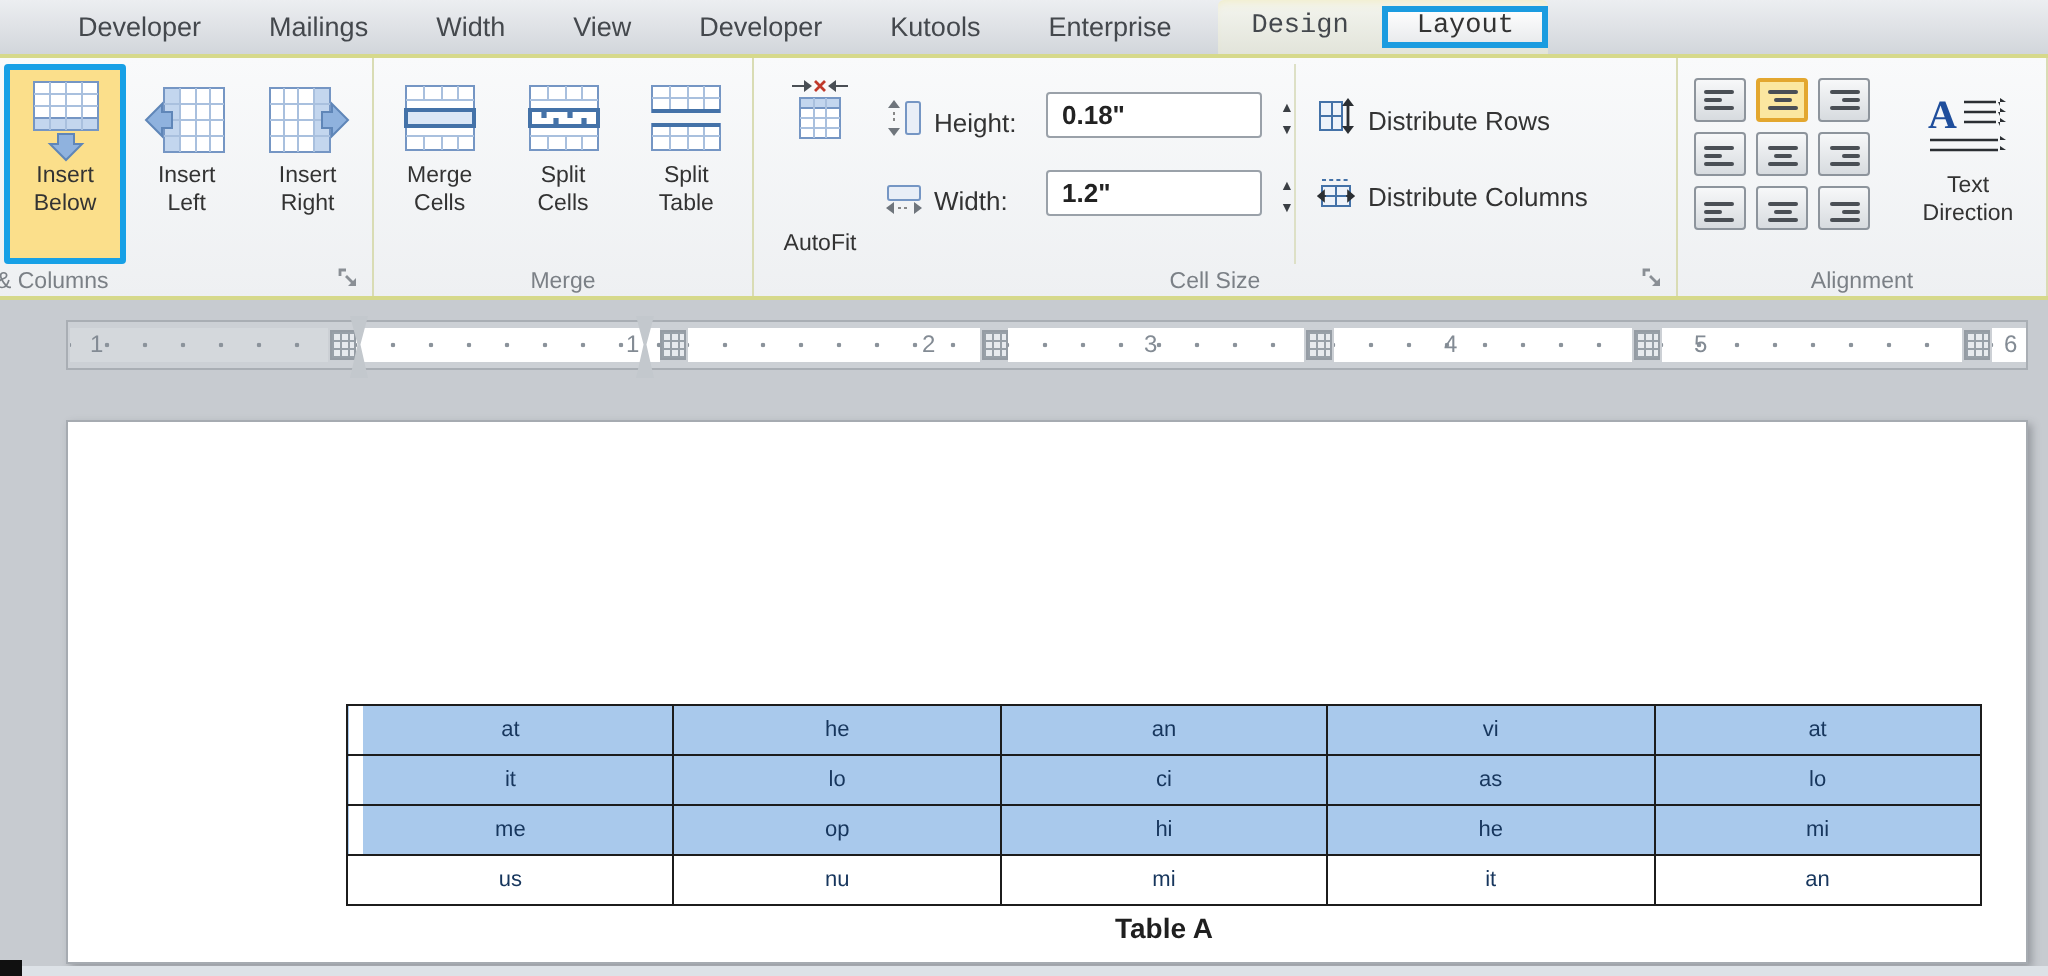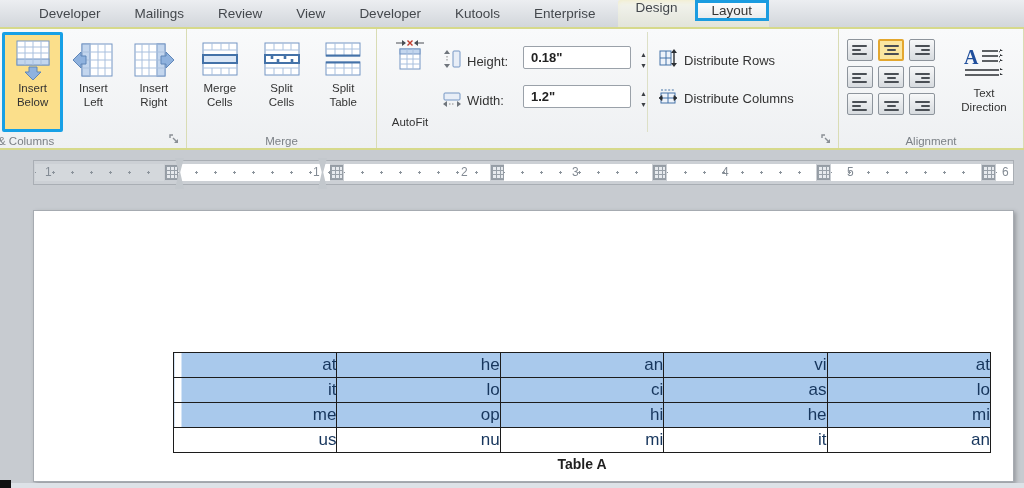--- a/index.html
+++ b/index.html
@@ -4,23 +4,23 @@
 <style>
   * { box-sizing: border-box; margin: 0; padding: 0; }
   html,body { width:1024px; height:488px; overflow:hidden;
     font-family:"Liberation Sans","DejaVu Sans",sans-serif; }
   body { background:#c7cbd0; }
 
   
   .tabbar { height:27px; background:linear-gradient(#eceef1,#d2d6db);
     display:flex; align-items:stretch; padding-left:22px; font-size:13.5px; color:#44484d; }
   .tab { display:flex; align-items:center; padding:0 17px; cursor:default; }
-  .contextual { display:flex; align-items:flex-start; margin-left:6px;
+  .contextual { display:flex; align-items:center; margin-left:6px;
     background:linear-gradient(#f4f5ef,#e2e4da); border-radius:3px 3px 0 0;
-    box-shadow:inset 0 4px 6px -4px #efe9b8; }
+    box-shadow:inset 0 4px 6px -4px #efe9b8;font-family:Liberation Mono, monospace; }
   .tab-active-box { border:3px solid #1b9ce0; background:linear-gradient(#fdfdfd,#e9ebed);
     display:flex; align-items:center; padding:0 14px; margin:0; color:#333; }
   .accent-line { height:2px; background:#d6d98b; }
 
   
   .ribbon { height:121px; background:linear-gradient(#f9fafb,#eef0f2);
     border-bottom:2px solid #d6d98b; display:flex; position:relative; }
   .group { position:relative; height:100%; border-right:1px solid #d9dcb4; padding:3px 2px 16px 2px; }
   .group-label { position:absolute; bottom:1px; left:0; right:0; text-align:center;
     font-size:11.5px; color:#7b8086; white-space:nowrap; }
@@ -85,37 +85,37 @@
       linear-gradient(90deg,#98a0a8 1px,rgba(0,0,0,0) 1px);
     background-size:4px 4px; }
   .rmarker { position:absolute; width:9px; height:31px; top:-3px; background:#c3c8cd;
     clip-path:polygon(0 0,100% 0,58% 46%,100% 100%,0 100%,42% 46%); }
 
   .page { position:absolute; left:33px; top:60px; width:981px; height:272px;
     background:#fff; border:1px solid #a6abb1; box-shadow:2px 2px 4px rgba(60,64,70,.35); }
 
   .doc-table { position:absolute; left:139px; top:141px; width:818px;
     border-collapse:collapse; table-layout:fixed; }
-  .doc-table td { border:1.7px solid #1c1c1c; height:25px; text-align:right;
-    font-size:17px; color:#17365d; padding:0; }
+  .doc-table td { border:1.7px solid #1c1c1c; height:25px; text-align:center;
+    font-size:11px; color:#17365d; padding:0; }
   tr.sel td { background:#a9c9ec; }
   tr.sel td:first-child { background:linear-gradient(90deg,#fff 0 7px,#a9c9ec 7px); }
   .caption { position:absolute; left:139px; top:245px; width:818px; text-align:center;
     font-size:14px; font-weight:bold; color:#1f1f1f; }
 
   .bottom-strip { position:absolute; left:0; right:0; bottom:0; height:5px; background:#dde2e7; }
   .corner-mark { position:absolute; left:0; bottom:0; width:11px; height:8px; background:#101010; }
 </style>
 </head>
 <body>
 
 <div class="tabbar">
   <span class="tab">Developer</span>
   <span class="tab">Mailings</span>
-  <span class="tab">Review</span>
+  <span class="tab">Width</span>
   <span class="tab">View</span>
   <span class="tab">Developer</span>
   <span class="tab">Kutools</span>
   <span class="tab">Enterprise</span>
   <div class="contextual">
     <span class="tab">Design</span>
     <span class="tab tab-active-box">Layout</span>
   </div>
 </div>
 <div class="accent-line"></div>
@@ -282,20 +282,21 @@
               <rect x="3" y="7" width="14" height="10" fill="#eef3fa" stroke="#4472a8"></rect>
               <path d="M10 7v10M3 12h14" stroke="#4472a8"></path>
               <path d="M3 4h14" stroke="#4472a8" stroke-dasharray="2 1.6"></path>
               <path d="M5 12H3M1 12l3-2.5v5zM15 12h2M19 12l-3-2.5v5z" fill="#2b2f33" stroke="#2b2f33" stroke-width=".8"></path>
             </svg>
           </span>
           <span class="dlabel">Distribute Columns</span>
         </div>
       </div>
     </div>
+    <span class="group-label">Cell Size</span>
     <span class="launcher">
       <svg width="12" height="12" viewBox="0 0 12 12">
         <path d="M1 4V1h3" stroke="#8a8f95" fill="none" stroke-width="1.4"></path>
         <path d="M4 4l4 4" stroke="#8a8f95" stroke-width="1.4"></path>
         <path d="M9 5v4H5z" fill="#8a8f95"></path>
       </svg>
     </span>
   </div>
 
   <div class="group g-align">

